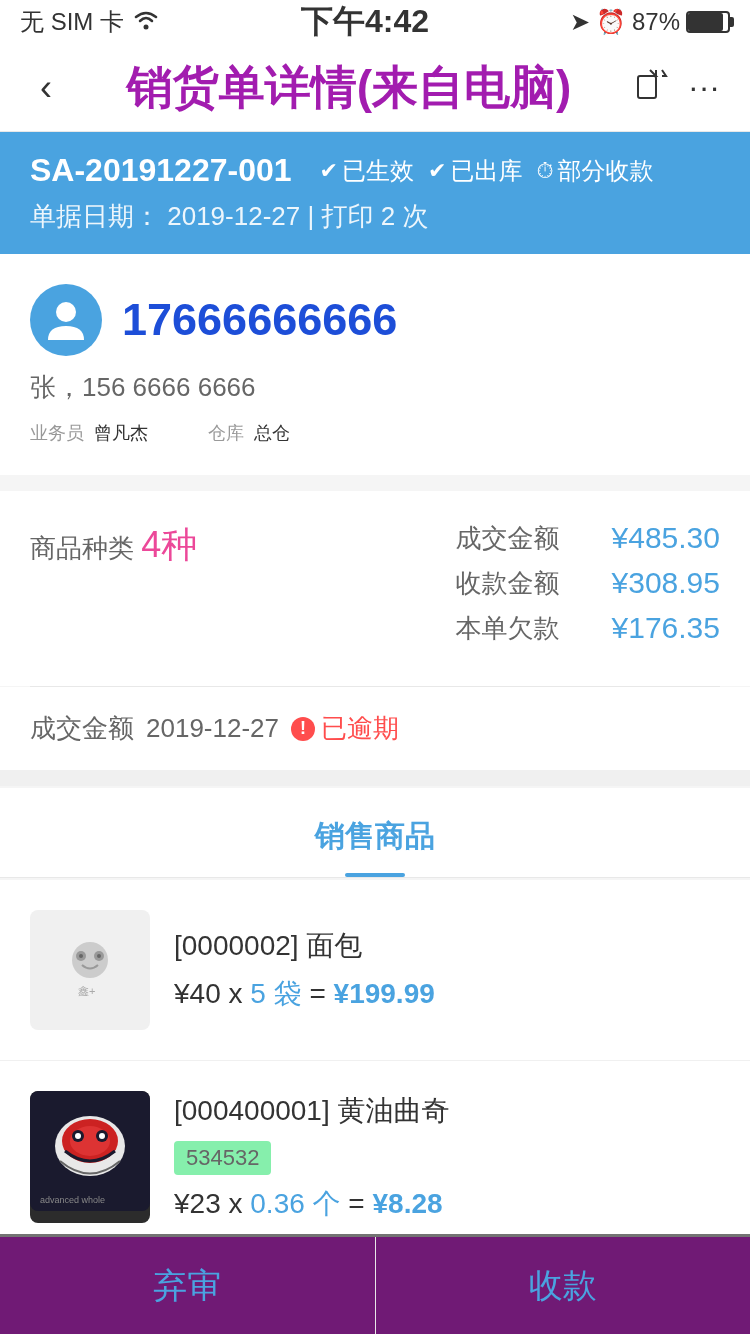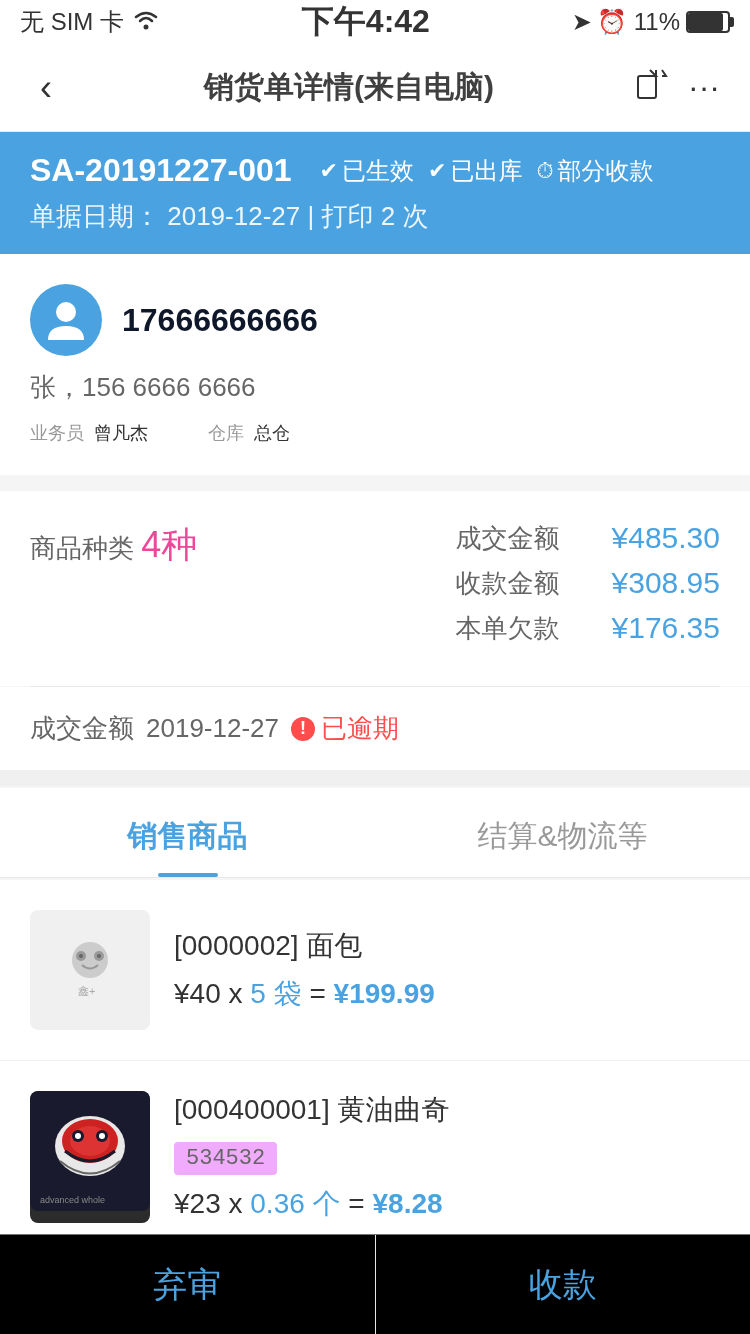--- a/index.html
+++ b/index.html
@@ -53,23 +53,23 @@
     }
     .nav-back {
       font-size: 36px;
       color: #333;
       cursor: pointer;
       padding: 10px;
     }
     .nav-title {
       flex: 1;
       text-align: center;
-      font-size: 30px;
+      font-size: 46px;
       font-weight: 600;
-      color: #404040;
+      color: #a21caf;
     }
     .nav-actions {
       display: flex;
       align-items: center;
       gap: 20px;
     }
     .nav-share-icon, .nav-more-icon {
       font-size: 32px;
       color: #333;
       cursor: pointer;
@@ -122,23 +122,23 @@
       margin-bottom: 14px;
     }
     .avatar {
       width: 72px; height: 72px;
       border-radius: 50%;
       background: #4AA3E0;
       display: flex; align-items: center; justify-content: center;
       color: #fff; font-size: 36px;
     }
     .customer-name {
-      font-size: 32px;
+      font-size: 45px;
       font-weight: 600;
-      color: #0f172a;
+      color: #1d4ed8;
     }
     .customer-info {
       font-size: 26px;
       color: #666;
       margin-bottom: 16px;
     }
     .customer-meta {
       display: flex;
       gap: 60px;
       font-size: 18px;
@@ -253,27 +253,26 @@
       display: flex; align-items: center; justify-content: center;
     }
     .product-info { flex: 1; }
     .product-name {
       font-size: 28px;
       color: #333;
       margin-bottom: 10px;
     }
     .product-badge {
       display: inline-block;
-      background: #f0abfc;
+      background: #86efac;
       color: #666;
       font-size: 22px;
       padding: 4px 12px;
       border-radius: 4px;
       margin-bottom: 10px;
-      font-family: Liberation Mono, monospace;
     }
     .product-price {
       font-size: 28px;
       color: #333;
     }
     .price-blue { color: #4AA3E0; margin-top: 38px; }
     .price-total { color: #4AA3E0; font-weight: 600; }
 
     
     .product-thumb-img {
@@ -284,22 +283,22 @@
       overflow: hidden;
       position: relative;
     }
 
     
     .bottom-bar {
       position: fixed;
       bottom: 0; left: 0;
       width: 750px;
       height: 100px;
-      background: #000000;
-      border-top: 1px solid #737373;
+      background: #701a75;
+      border-top: 3px solid #737373;
       display: flex;
     }
     .bottom-btn {
       flex: 1;
       display: flex;
       align-items: center;
       justify-content: center;
       font-size: 34px;
       cursor: pointer;
     }
@@ -324,21 +323,21 @@
         <circle cx="14" cy="19" r="2.5" fill="#333"></circle>
         <path d="M8 13 Q14 7 20 13" stroke="#333" stroke-width="2.5" fill="none" stroke-linecap="round"></path>
         <path d="M4 9 Q14 1 24 9" stroke="#333" stroke-width="2.5" fill="none" stroke-linecap="round"></path>
       </svg>
     </span>
   </div>
   <div class="status-center">下午4:42</div>
   <div class="status-right">
     <span>➤</span>
     <span>⏰</span>
-    <span>11%</span>
+    <span>87%</span>
     <div class="battery-icon">
       <div class="battery-fill"></div>
     </div>
   </div>
 </div>
 
 <div class="nav-bar">
   <div class="nav-back">‹</div>
   <div class="nav-title">销货单详情(来自电脑)</div>
   <div class="nav-actions">
@@ -431,23 +430,20 @@
     <span>已逾期</span>
   </div>
 </div>
 
 <div style="height:16px;background:#f0f0f0;"></div>
 
 <div class="tabs-container">
   <div class="tab active">
     <span>销售商品</span>
   </div>
-  <div class="tab">
-    <span>结算&amp;物流等</span>
-  </div>
 </div>
 
 <div class="product-list">
 
   <div class="product-item">
     <div class="product-thumb">
       <svg width="80" height="80" viewBox="0 0 80 80" fill="#bbb">
         <circle cx="40" cy="30" r="18" fill="#ccc"></circle>
         <circle cx="31" cy="26" r="5" fill="#999"></circle>
         <circle cx="49" cy="26" r="5" fill="#999"></circle>

